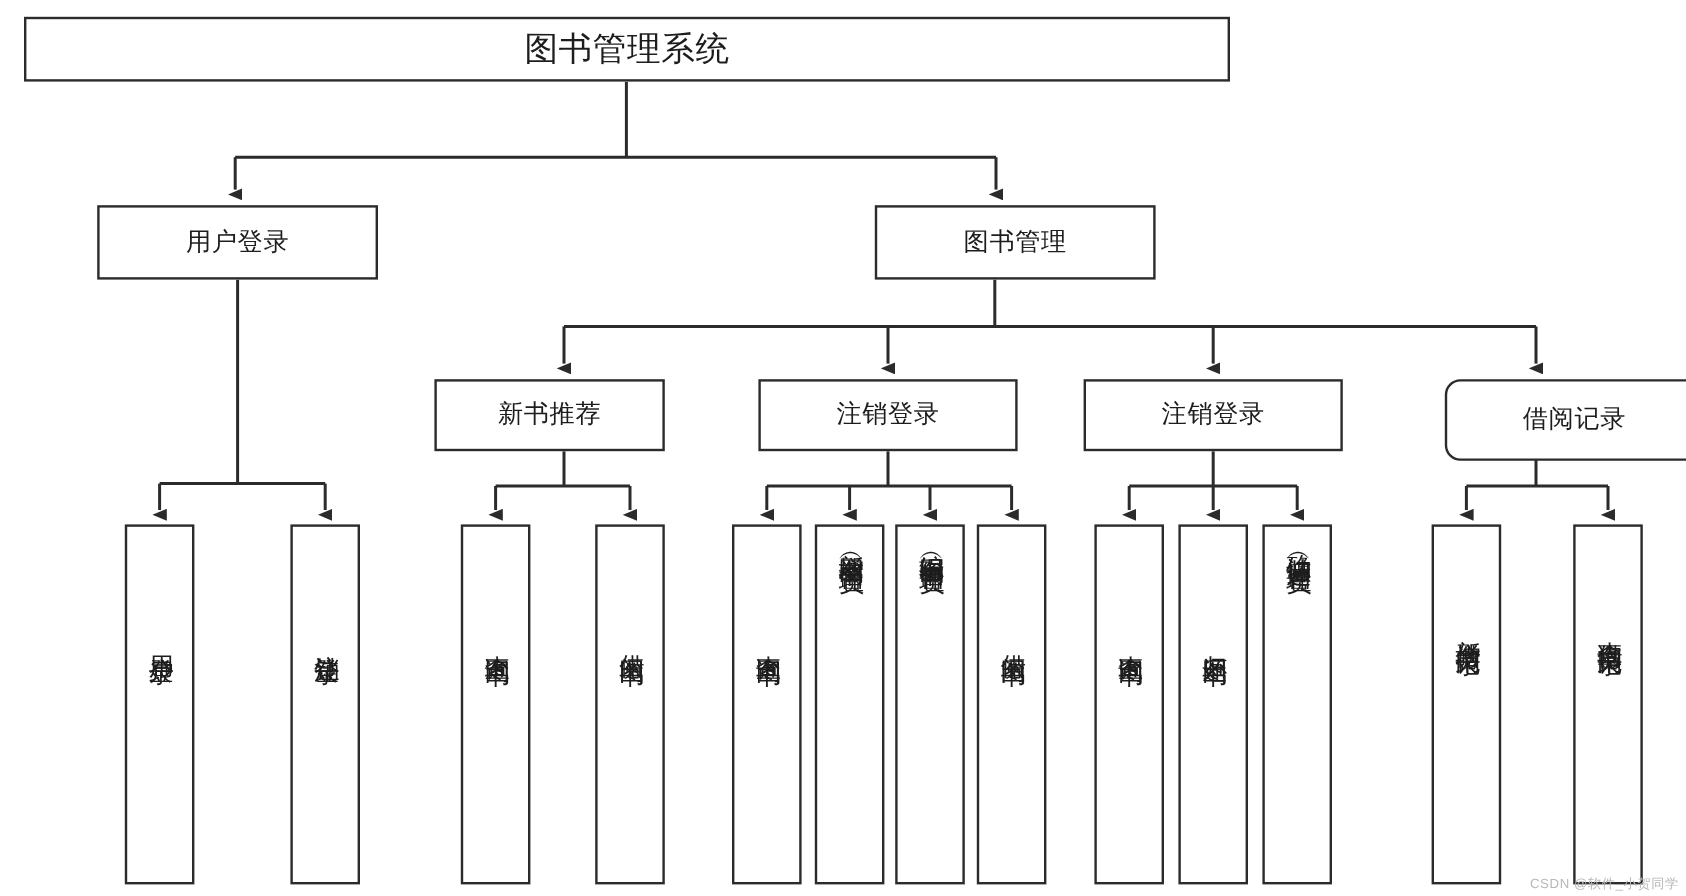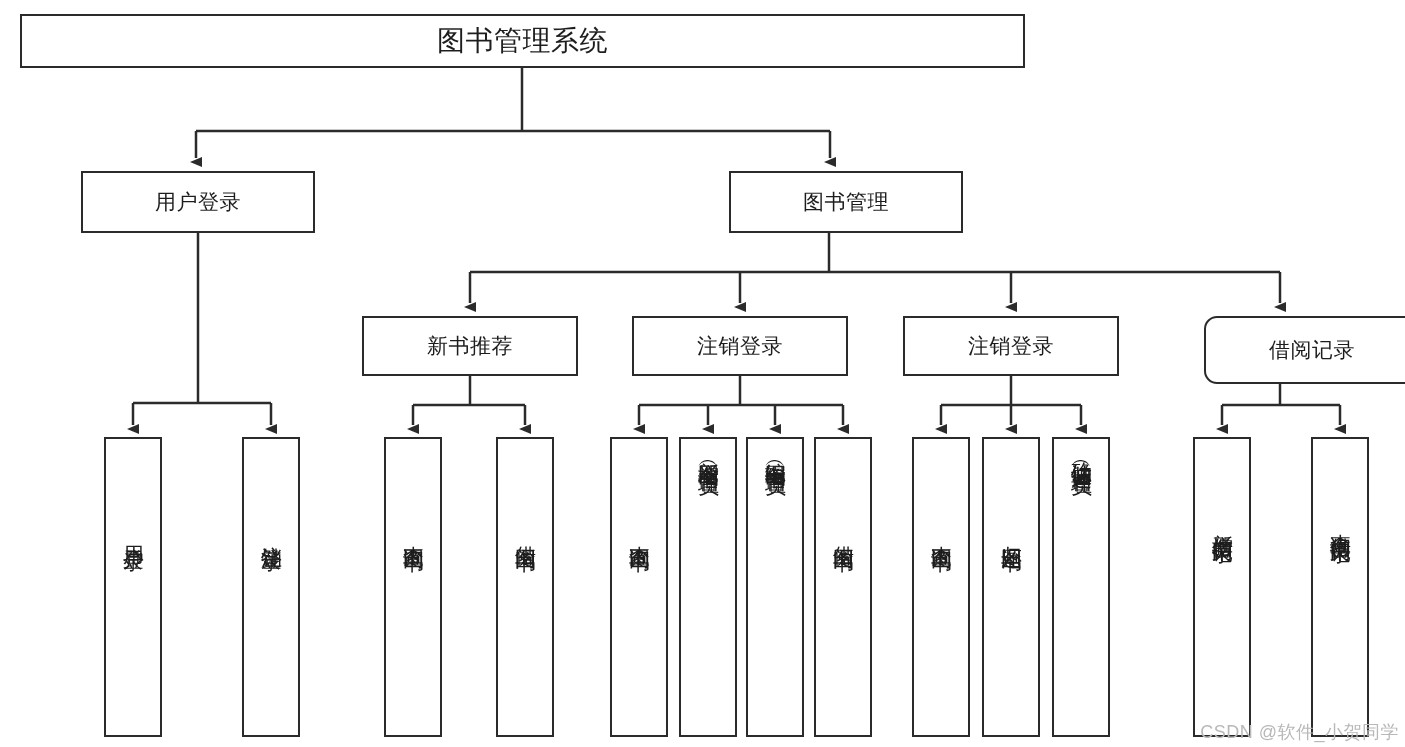--- a/index.html
+++ b/index.html
@@ -59,21 +59,21 @@
   .node.leaf.mid .lbl {
     margin-top: 84px;
   }
   .node.leaf.mid2 .lbl {
     margin-top: 72px;
   }
   .watermark {
     position: absolute;
     right: 6px;
     bottom: 3px;
-    font-size: 18px;
+    font-size: 11px;
     color: #b8b8b8;
     white-space: nowrap;
     letter-spacing: 0.5px;
     text-align: center;
   }
 </style>
 </head>
 <body>
 
 <div id="canvas">
@@ -133,21 +133,21 @@
     <span class="lbl">图书管理系统</span>
   </div>
 
   <div class="node" style="left:81px; top:171px; width:234px; height:62px;">
     <span class="lbl">用户登录</span>
   </div>
   <div class="node" style="left:729px; top:171px; width:234px; height:62px;">
     <span class="lbl">图书管理</span>
   </div>
 
-  <div class="node" style="left:362px; top:316px; width:216px; height:60px;">
+  <div class="node" style="left:362px; top:316px; width:192px; height:60px;">
     <span class="lbl">新书推荐</span>
   </div>
   <div class="node" style="left:632px; top:316px; width:216px; height:60px;">
     <span class="lbl">注销登录</span>
   </div>
   <div class="node" style="left:903px; top:316px; width:216px; height:60px;">
     <span class="lbl">注销登录</span>
   </div>
   <div class="node" style="left:1204px; top:316px; width:216px; height:68px;border-radius:13px;">
     <span class="lbl">借阅记录</span>

